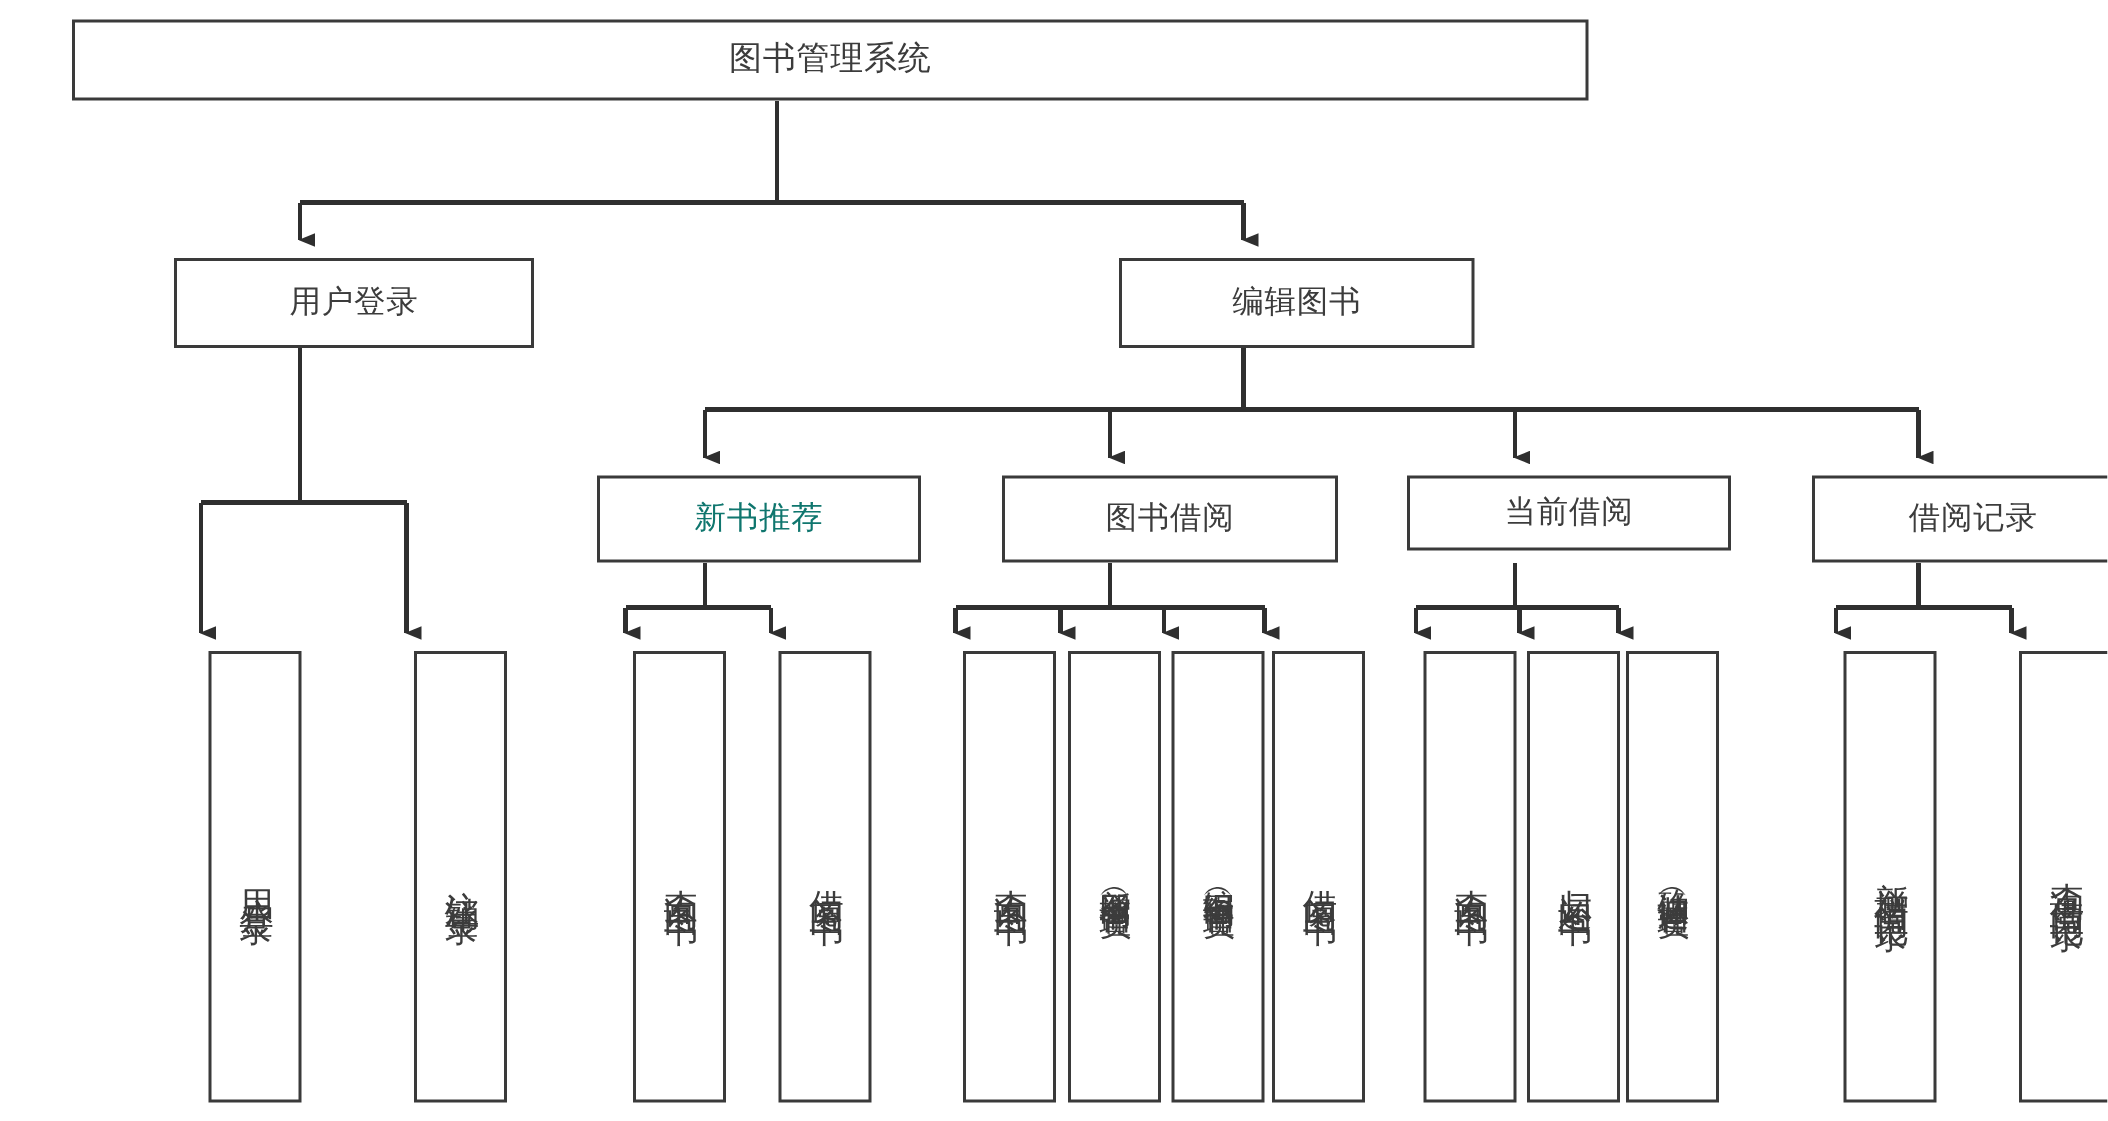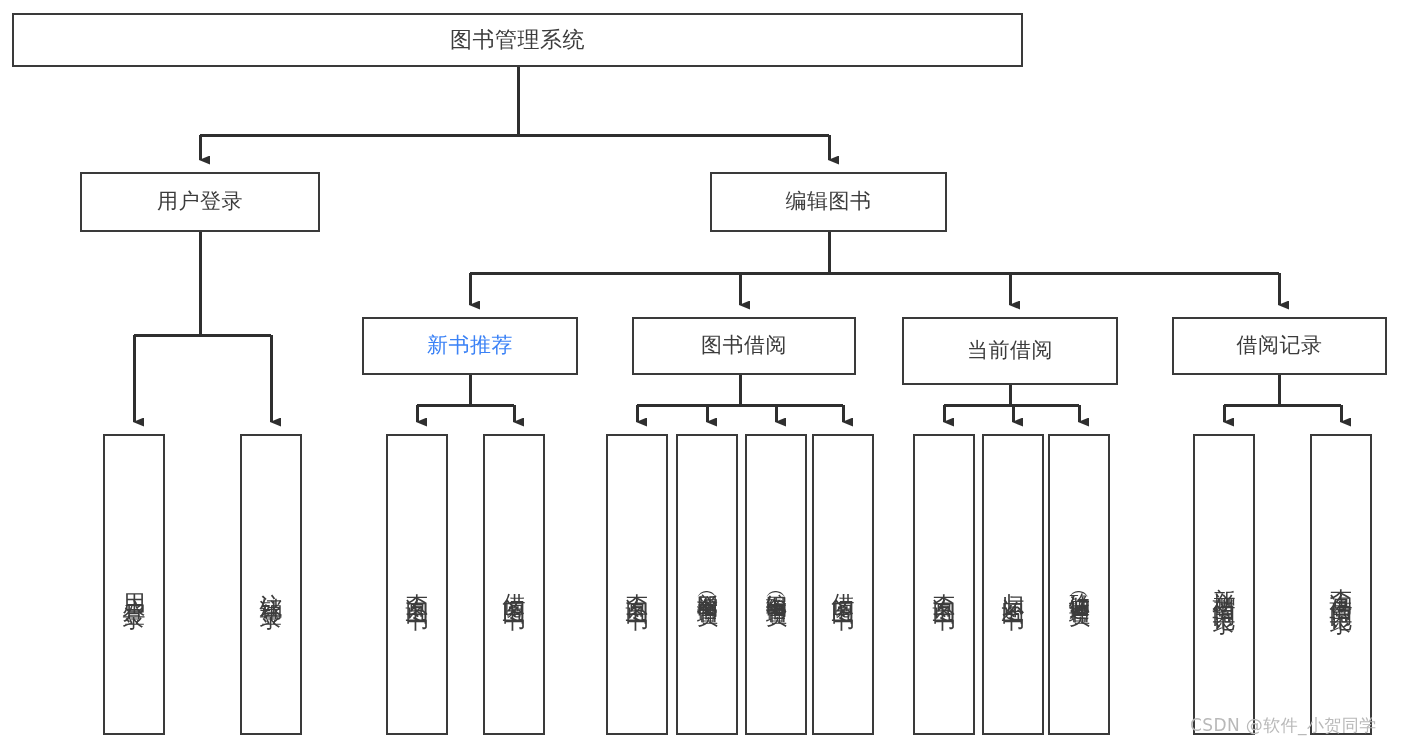--- a/index.html
+++ b/index.html
@@ -27,20 +27,21 @@
   }
   .node-box {
     position: absolute;
     box-sizing: border-box;
     background: #ffffff;
     border: 2px solid #3a3a3a;
     display: flex;
     align-items: center;
     justify-content: center;
     overflow: hidden;
+    margin-left: 36px;
   }
   .node-label {
     color: #3c3c3c;
     line-height: 1.12;
     text-align: center;
     white-space: pre;
   }
   .node-box.horizontal .node-label {
     font-size: 21px;
     letter-spacing: 0.5px;
@@ -120,26 +121,26 @@
       <div class="node-box horizontal root" style="left: 12px; top: 13px; width: 1011px; height: 54px; border-color: rgb(58, 58, 58); background: rgb(255, 255, 255);">
         <span class="node-label" style="color: rgb(60, 60, 60);">图书管理系统</span>
       </div>
       <div class="node-box horizontal" style="left: 80px; top: 172px; width: 240px; height: 60px; border-color: rgb(58, 58, 58); background: rgb(255, 255, 255);">
         <span class="node-label" style="color: rgb(60, 60, 60);">用户登录</span>
       </div>
       <div class="node-box horizontal" style="left: 710px; top: 172px; width: 237px; height: 60px; border-color: rgb(58, 58, 58); background: rgb(255, 255, 255);">
         <span class="node-label" style="color: rgb(60, 60, 60);">编辑图书</span>
       </div>
       <div class="node-box horizontal" style="left: 362px; top: 317px; width: 216px; height: 58px; border-color: rgb(58, 58, 58); background: rgb(255, 255, 255);">
-        <span class="node-label" style="color: #3b82f6;">新书推荐</span>
+        <span class="node-label" style="color: #0f766e;">新书推荐</span>
       </div>
       <div class="node-box horizontal" style="left: 632px; top: 317px; width: 224px; height: 58px; border-color: rgb(58, 58, 58); background: rgb(255, 255, 255);">
         <span class="node-label" style="color: rgb(60, 60, 60);">图书借阅</span>
       </div>
-      <div class="node-box horizontal" style="left: 902px; top: 317px; width: 216px; height: 68px; border-color: rgb(58, 58, 58); background: rgb(255, 255, 255);">
+      <div class="node-box horizontal" style="left: 902px; top: 317px; width: 216px; height: 50px; border-color: rgb(58, 58, 58); background: rgb(255, 255, 255);">
         <span class="node-label" style="color: rgb(60, 60, 60);">当前借阅</span>
       </div>
       <div class="node-box horizontal" style="left: 1172px; top: 317px; width: 215px; height: 58px; border-color: rgb(58, 58, 58); background: rgb(255, 255, 255);">
         <span class="node-label" style="color: rgb(60, 60, 60);">借阅记录</span>
       </div>
       <div class="node-box vertical" style="left: 103px; top: 434px; width: 62px; height: 301px; border-color: rgb(58, 58, 58); background: rgb(255, 255, 255);">
         <span class="node-label" style="color: rgb(60, 60, 60);">用户登录</span>
       </div>
       <div class="node-box vertical" style="left: 240px; top: 434px; width: 62px; height: 301px; border-color: rgb(58, 58, 58); background: rgb(255, 255, 255);">
         <span class="node-label" style="color: rgb(60, 60, 60);">注销登录</span>
@@ -172,15 +173,14 @@
         <span class="node-label" style="color: rgb(60, 60, 60); font-size: 21px; letter-spacing: 2px;">确认归还（管理员）</span>
       </div>
       <div class="node-box vertical" style="left: 1193px; top: 434px; width: 62px; height: 301px; border-color: rgb(58, 58, 58); background: rgb(255, 255, 255);">
         <span class="node-label" style="color: rgb(60, 60, 60);">新增借阅记录</span>
       </div>
       <div class="node-box vertical" style="left: 1310px; top: 434px; width: 62px; height: 301px; border-color: rgb(58, 58, 58); background: rgb(255, 255, 255);">
         <span class="node-label" style="color: rgb(60, 60, 60);">查询借阅记录</span>
       </div>
     </div>
 
-  <div class="watermark" style="left:1190px; top:714px;">CSDN @软件_小贺同学</div>
 
 </div>
 
 </body></html>

